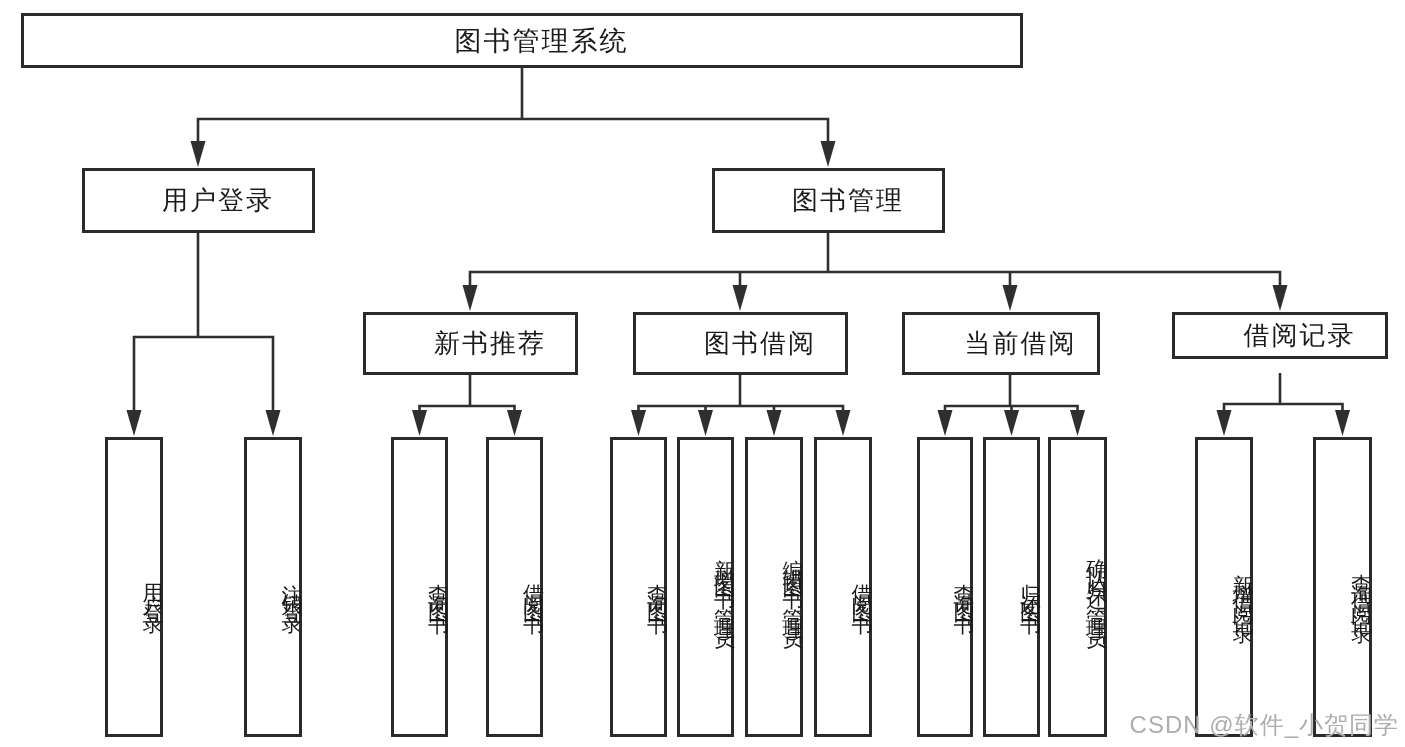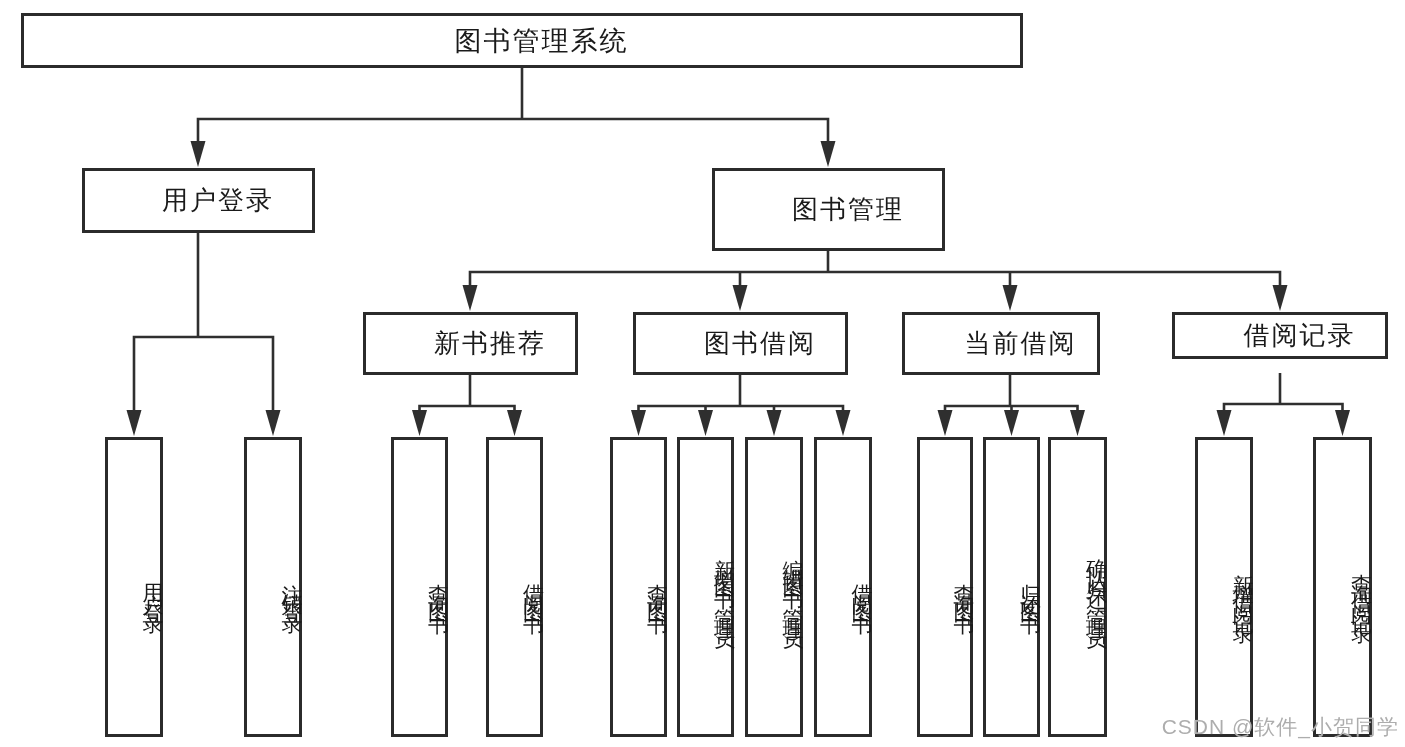--- a/index.html
+++ b/index.html
@@ -16,21 +16,21 @@
   }
   .node.h{font-size:26px;letter-spacing:2px;}
   .node.root{font-size:27px;letter-spacing:2px;}
   .node.v{z-index:2;}
   .node.v span{
     writing-mode:vertical-rl;text-orientation:mixed;
     font-size:21px;letter-spacing:10px;line-height:1;white-space:nowrap;
   }
   .watermark{
     position:absolute;right:6px;bottom:6px;z-index:6;
-    font-size:21px;color:#adadad;letter-spacing:1px;white-space:nowrap;
+    font-size:24px;color:#adadad;letter-spacing:1px;white-space:nowrap;
     text-shadow:0 0 1px rgba(255,255,255,0.6);
   }
 </style>
 </head>
 <body>
 
 <div class="stage">
 
   <svg class="connectors" width="1405" height="747" viewBox="0 0 1405 747">
 
@@ -74,21 +74,21 @@
 
     <path d="M1280 373 V404"></path>
     <path d="M1224 414 V404 H1342.5 V414"></path>
     <polygon points="1216.5,410 1231.5,410 1224,436"></polygon>
     <polygon points="1335,410 1350,410 1342.5,436"></polygon>
   </svg>
 
   <div class="node h root" style="left:21px;top:13px;width:1002px;height:55px;">图书管理系统</div>
 
   <div class="node h" style="left:82px;top:168px;width:233px;height:65px;">用户登录</div>
-  <div class="node h" style="left:712px;top:168px;width:233px;height:83px;">图书管理</div>
+  <div class="node h" style="left:712px;top:168px;width:233px;height:65px;">图书管理</div>
 
   <div class="node h" style="left:633px;top:312px;width:215px;height:63px;">图书借阅</div>
   <div class="node h" style="left:363px;top:312px;width:215px;height:63px;">新书推荐</div>
   <div class="node h" style="left:902px;top:312px;width:198px;height:63px;">当前借阅</div>
   <div class="node h" style="left:1172px;top:312px;width:216px;height:47px;">借阅记录</div>
 
   <div class="node v" style="left:105px;top:437px;width:58px;height:300px;">
     <span>用户登录</span>
   </div>
   <div class="node v" style="left:244px;top:437px;width:58px;height:300px;">

